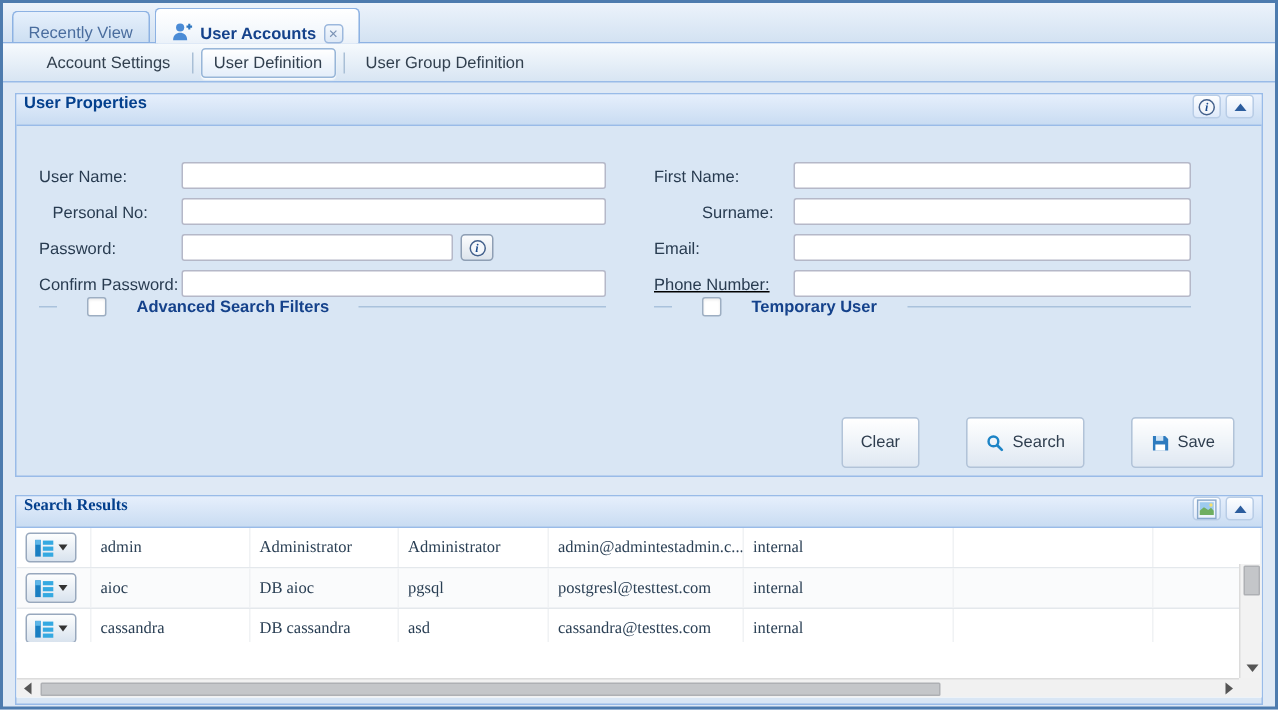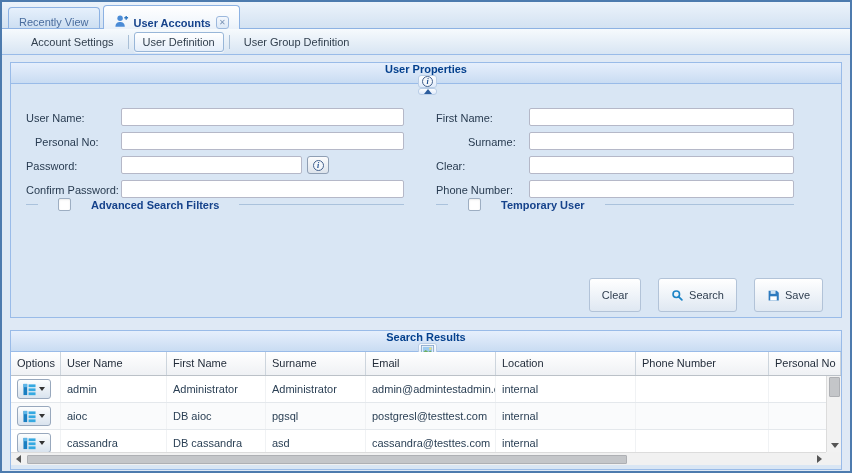--- a/index.html
+++ b/index.html
@@ -25,21 +25,21 @@
   .toolbar { height:26px; background:linear-gradient(#f6fafd,#d8e5f3);
              border-bottom:1px solid #99bbe8; display:flex; align-items:center; padding-left:20px; color:#32404f; }
   .tbtn { padding:3px 8px; border:1px solid transparent; border-radius:3px; }
   .tbtn.selected { border-color:#98b6d8; background:linear-gradient(#ffffff,#e4eefa);
                    box-shadow:0 1px 1px rgba(255,255,255,.8); }
   .tsep { width:1px; height:14px; background:#a9bfd6; margin:0 5px; }
 
   
   .panel { position:absolute; left:8px; width:832px; border:1px solid #99bbe8; background:#d9e6f4; }
   .panel-header { height:21px; background:linear-gradient(#e6effc,#c9dcf2);
-                  border-bottom:1px solid #99bbe8; display:flex; align-items:center; padding:0 5px;flex-direction:column; }
+                  border-bottom:1px solid #99bbe8; display:flex; align-items:flex-start; padding:0 5px; }
   .panel-title { flex:1; color:#04408d; font-weight:bold; }
   .hdr-btn { width:19px; height:16px; margin-left:3px; border:1px solid #b9cde6; border-radius:3px;
              background:linear-gradient(#fdfeff,#dfeafa); display:flex; align-items:center; justify-content:center; }
   .tri-up { width:0; height:0; border-left:4px solid transparent; border-right:4px solid transparent;
             border-bottom:5px solid #2c5d9e; }
   .info-circle { width:11px; height:11px; border:1px solid #44618c; border-radius:50%;
                  color:#1a4a8c; font:italic bold 8px "Liberation Serif", serif;
                  display:flex; align-items:center; justify-content:center; background:#f4f7fb; }
 
   
@@ -54,24 +54,24 @@
   .fieldset { position:absolute; display:flex; align-items:center; gap:20px; }
   .fs-line { height:1px; background:#aac2dc; }
   .fs-dash { width:12px; }
   .fs-rest { flex:1; }
   .checkbox { width:13px; height:13px; background:#fff; border:1px solid #9daec2; border-radius:2px;
               box-shadow:inset 0 1px 2px rgba(0,0,0,.08); }
   .fs-label { color:#15428b; font-weight:bold; white-space:nowrap; }
   .btnrow { position:absolute; right:18px; bottom:6px; display:flex; gap:17px; }
   .btn { height:20px; padding:16px 12px; border:1px solid #b2c3d8; border-radius:3px;
          background:linear-gradient(#ffffff,#dfe8f2); color:#2f3e4f;
-         display:flex; align-items:center; gap:5px; font:11px "Liberation Sans", sans-serif; }
-
-  
-  #searchResultsPanel { top:328px; height:140px; }
+         display:flex; align-items:center; gap:5px; font:11px "Liberation Sans", sans-serif;margin-left:14px; }
+
+  
+  #searchResultsPanel { top:328px; height:140px;font-family:Liberation Serif, serif; }
   .grid { position:relative; height:113px; background:#fff; overflow:hidden; }
   .ghead { display:flex; height:24px; background:linear-gradient(#ffffff,#eff1f4);
            border-bottom:1px solid #bbc1c8; color:#1f2937; }
   .ghead .gcell { border-right:1px solid #cdd5dd; line-height:23px; }
   .gcell { padding-left:6px; white-space:nowrap; overflow:hidden; }
   .gc0{width:50px;} .gc1{width:106px;} .gc2{width:99px;} .gc3{width:100px;}
   .gc4{width:130px;} .gc5{width:140px;} .gc6{width:133px;} .gc7{flex:1;}
   .grows { position:relative; height:76px; overflow:hidden; }
   .grow { display:flex; height:27px; border-bottom:1px solid #e4e8ec; color:#2a3f54; background:#fff; }
   .grow.alt { background:#fafbfc; }
@@ -165,23 +165,23 @@
         </span>
       <input class="finput" type="password" style="left: 110px; top: 96px; width: 283px;" value="">
 
       <div class="frow" style="left:425px; top:24px;">
           <span class="flabel">First Name:</span>
         </div>
       <div class="frow" style="left:425px; top:48px;margin-left:32px;">
           <span class="flabel">Surname:</span>
         </div>
       <div class="frow" style="left:425px; top:72px;">
-          <span class="flabel">Clear:</span>
-        </div>
-      <div class="frow" style="left:425px; top:96px;">
+          <span class="flabel">Email:</span>
+        </div>
+      <div class="frow" style="left:425px; top:96px;text-decoration:underline;">
           <span class="flabel">Phone Number:</span>
         </div>
 
       <input class="finput" style="left: 518px; top: 24px; width: 265px;" value="">
       <input class="finput" style="left: 518px; top: 48px; width: 265px;" value="">
       <input class="finput" style="left: 518px; top: 72px; width: 265px;" value="">
       <input class="finput" style="left: 518px; top: 96px; width: 265px;" value="">
 
       <div class="fieldset" style="left:15px; top:114px; width:378px;">
         <span class="fs-line fs-dash"></span>
@@ -234,30 +234,20 @@
           <circle cx="11" cy="5" r="1.2" fill="#f7e06a"></circle>
         </svg>
       </span>
       <span class="hdr-btn">
           <span class="tri-up"></span>
         </span>
     </div>
 
     <div class="grid">
 
-      <div class="ghead">
-        <div class="gcell gc0">Options</div>
-        <div class="gcell gc1">User Name</div>
-        <div class="gcell gc2">First Name</div>
-        <div class="gcell gc3">Surname</div>
-        <div class="gcell gc4">Email</div>
-        <div class="gcell gc5">Location</div>
-        <div class="gcell gc6">Phone Number</div>
-        <div class="gcell gc7">Personal No</div>
-      </div>
 
       <div class="grows">
         <div class="grow">
           <div class="gcell gc0" style="padding-left:0;">
             <span class="opt-btn">
               <span style="display:flex;">
                 <svg viewBox="0 0 14 14" width="13" height="13">
                   <rect x="0.5" y="1" width="4" height="12" fill="#1a7fc2"></rect>
                   <rect x="0.5" y="1" width="4" height="3.5" fill="#5db6e8"></rect>
                   <rect x="6" y="1.5" width="7.5" height="3" fill="#35a9e1"></rect>

